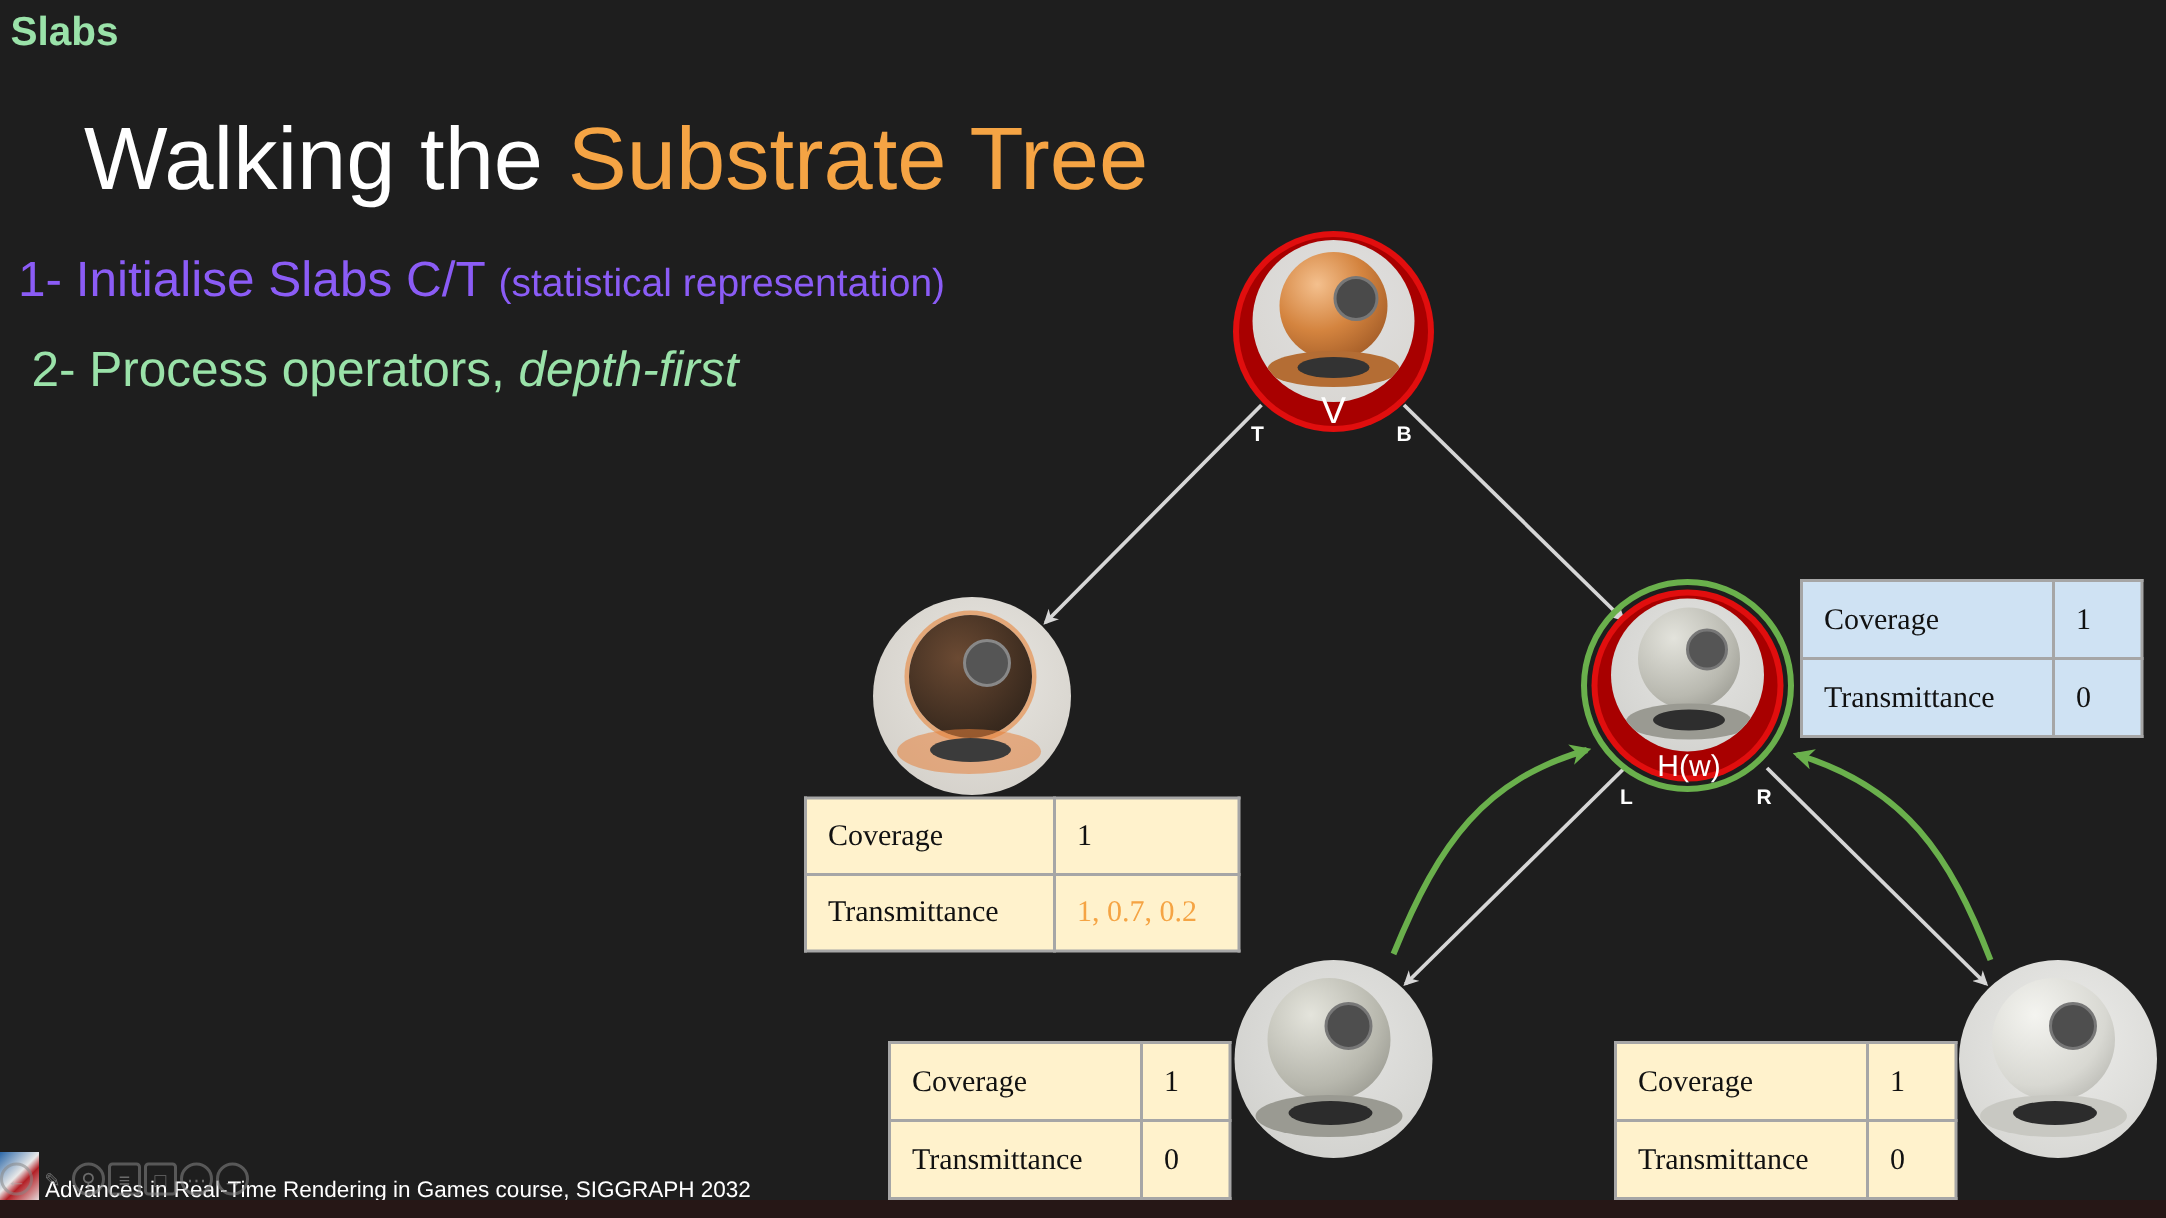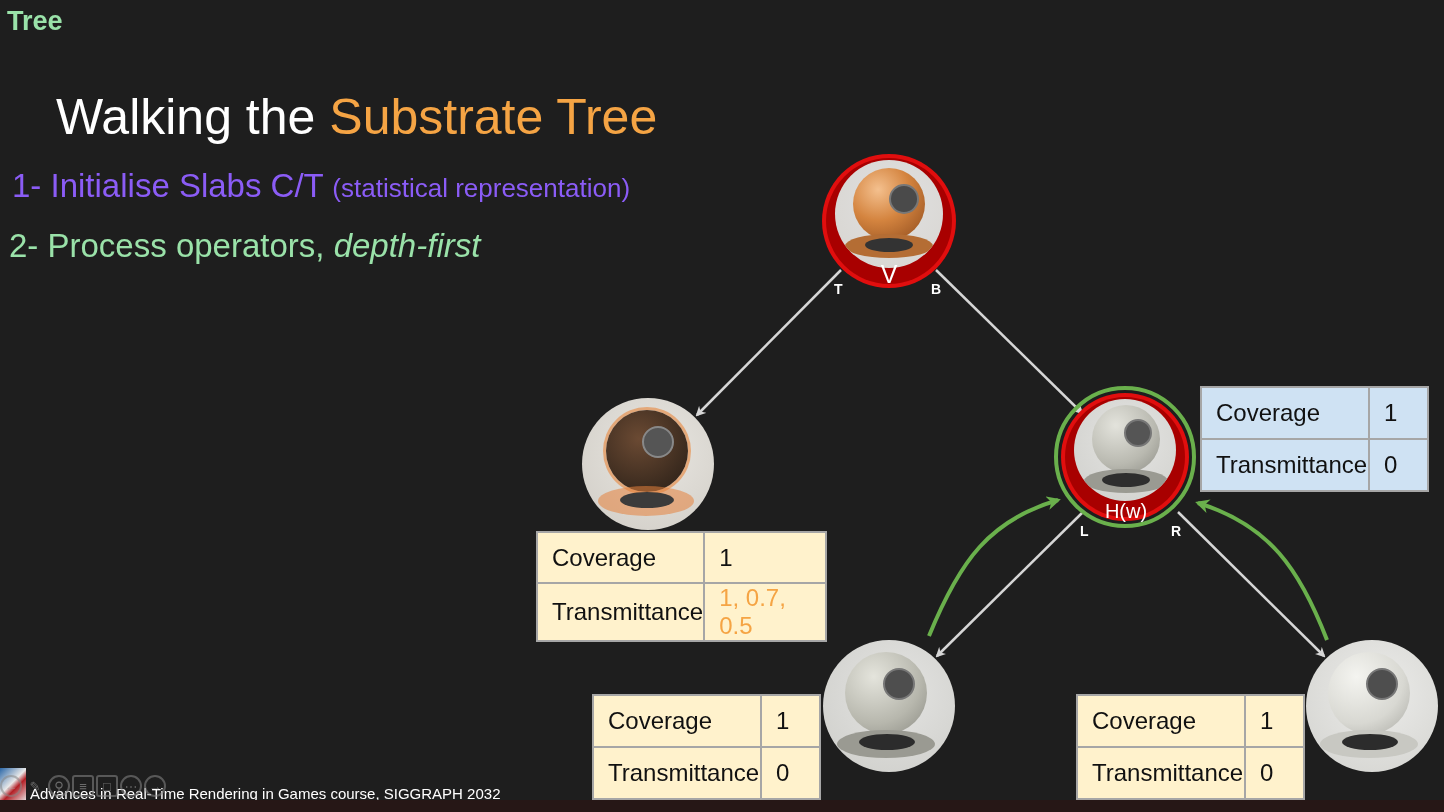--- a/index.html
+++ b/index.html
@@ -3,55 +3,55 @@
 <meta charset="utf-8">
 <style>
   html, body { margin:0; padding:0; }
   body {
     width:1444px; height:812px; overflow:hidden;
     background:#1e1e1e; position:relative;
     font-family:"Liberation Sans", sans-serif;
   }
   .abs { position:absolute; }
   .section-label { left:7px; top:6px; font-size:27px; font-weight:bold; color:#9ae2a9; }
-  .title { left:56px; top:88px; font-size:50px; color:#ffffff; white-space:nowrap; }
+  .title { left:56px; top:72px; font-size:59px; color:#ffffff; white-space:nowrap; }
   .title .accent { color:#f5a444; }
   .bullet1 { left:12px; top:167px; font-size:33px; color:#8b5cf6; white-space:nowrap; }
   .bullet1 .small { font-size:26px; }
-  .bullet2 { left:9px; top:227px; font-size:33px; color:#9ae2a9; white-space:nowrap; }
+  .bullet2 { left:21px; top:227px; font-size:33px; color:#9ae2a9; white-space:nowrap; }
   .bullet2 .it { font-style:italic; }
 
   svg.diagram { position:absolute; left:0; top:0; }
 
   .sphere { position:absolute; border-radius:50%; overflow:hidden; }
   .node-label { position:absolute; color:#fff; font-size:22px; text-align:center; }
   .edge-label { position:absolute; color:#fff; font-size:14px; font-weight:bold; }
 
   table.ct {
     position:absolute; border-collapse:collapse;
-    font-size:24px; color:#111;
+    font-size:20px; color:#111;font-family:Liberation Serif, serif;
   }
   table.ct td { border:2px solid #a6a6a6; padding:0 0 0 14px; height:49px; }
   table.ct.yellow td { background:#fff2cc; }
   table.ct.blue td { background:#cfe2f3; }
   .orange-val { color:#f5a444; }
 
   .footer { left:30px; top:785px; font-size:15px; color:#ffffff; white-space:nowrap; }
   .page-num { left:1456px; top:774px; font-size:19px; color:#bdbdbd; }
   .bottom-strip { left:0; top:800px; width:1444px; height:12px; background:#261716; }
 
   .overlay-controls { left:0; top:768px; height:36px; display:flex; align-items:center; gap:2px; opacity:0.55; }
   .ctrl { width:22px; height:22px; border:2px solid #888; border-radius:50%; box-sizing:border-box; color:#aaa; font-size:13px; display:flex; align-items:center; justify-content:center; }
   .ctrl.sq { border-radius:3px; }
   .logo { left:0; top:768px; width:26px; height:34px; background:linear-gradient(135deg,#2c6fb7 0%, #fff 45%, #c42027 60%, #fff 100%); opacity:0.9; }
 </style>
 </head>
 <body>
 
-<div class="abs section-label">Tree</div>
+<div class="abs section-label">Slabs</div>
 
 <div class="abs title">
   <span>Walking the </span><span class="accent">Substrate Tree</span>
 </div>
 
 <div class="abs bullet1">
   <span>1- Initialise Slabs C/T </span><span class="small">(statistical representation)</span>
 </div>
 <div class="abs bullet2">
   <span>2- Process operators, </span><span class="it">depth-first</span>
@@ -97,21 +97,21 @@
   <div class="abs" style="left:38px;top:94px;width:54px;height:16px;border-radius:50%;background:#3b3b3b;"></div>
 </div>
 <table class="ct yellow" style="left:536px;top:531px;width:291px;">
   <tbody>
       <tr>
     <td style="width:150px;">Coverage</td>
     <td>1</td>
   </tr>
   <tr>
     <td>Transmittance</td>
-    <td class="orange-val">1, 0.7, 0.5</td>
+    <td class="orange-val">1, 0.7, 0.2</td>
   </tr>
 </tbody>
   </table>
 
 <div class="abs" style="left:1054px;top:386px;width:142px;height:142px;border-radius:50%;border:4px solid #6ab04c;box-sizing:border-box;"></div>
 <div class="sphere" style="left:1061px;top:393px;width:128px;height:128px;background:#e10e0e;">
   <div class="abs" style="left:4px;top:4px;width:120px;height:120px;border-radius:50%;background:#a80000;"></div>
   <div class="abs" style="left:13px;top:6px;width:102px;height:102px;border-radius:50%;background:radial-gradient(circle at 55% 40%, #e4e4e2 0%, #cfcfcb 100%);overflow:hidden;">
     <div class="abs" style="left:18px;top:6px;width:68px;height:68px;border-radius:50%;background:radial-gradient(circle at 35% 30%, #e3e3dc 0%, #b9b9b0 60%, #8c8c84 100%);"></div>
     <div class="abs" style="left:50px;top:20px;width:24px;height:24px;border-radius:50%;background:#555;border:2px solid #777;"></div>

